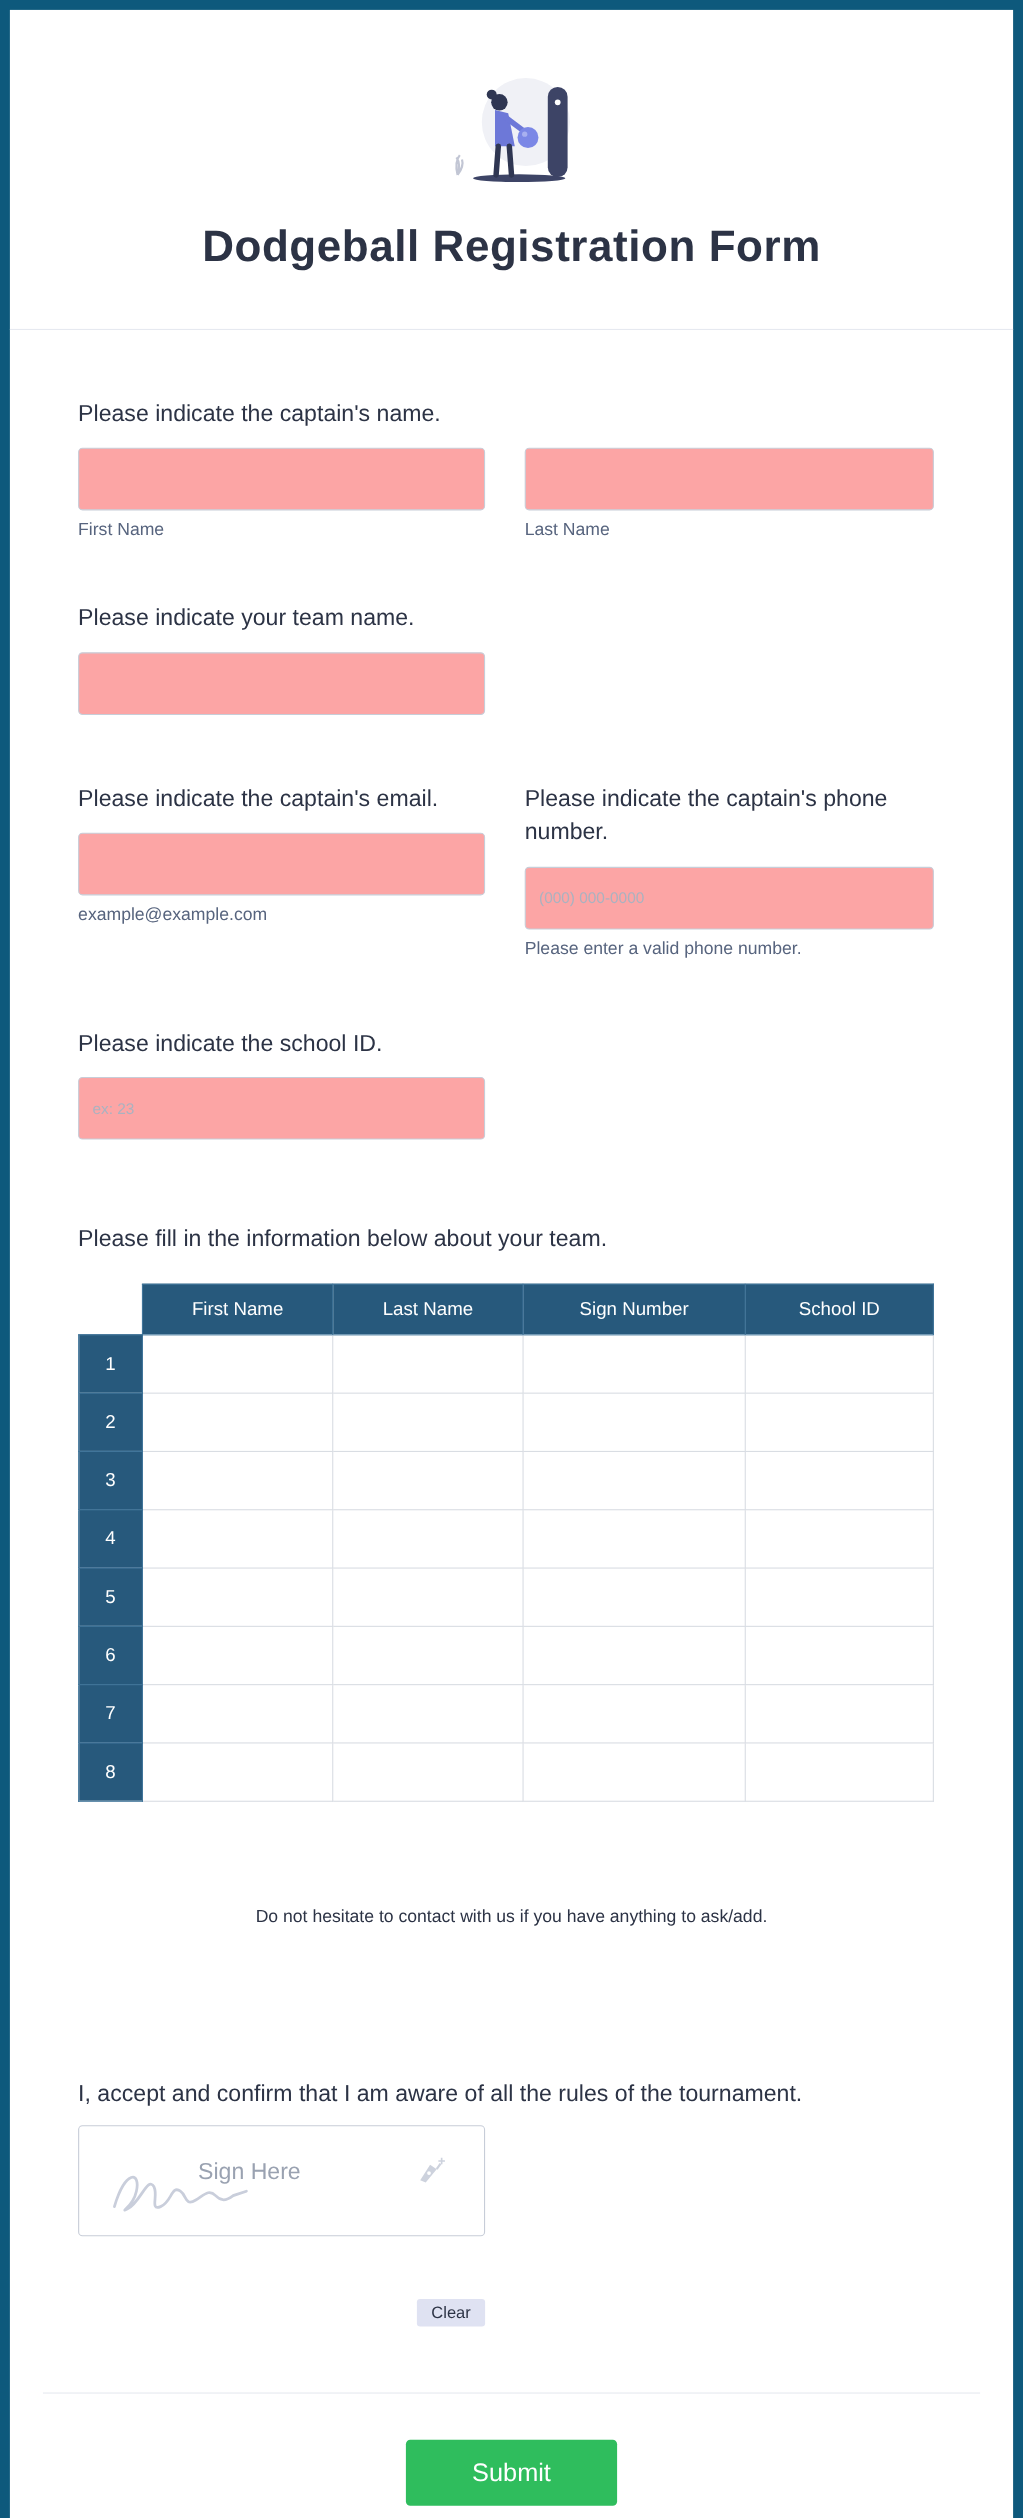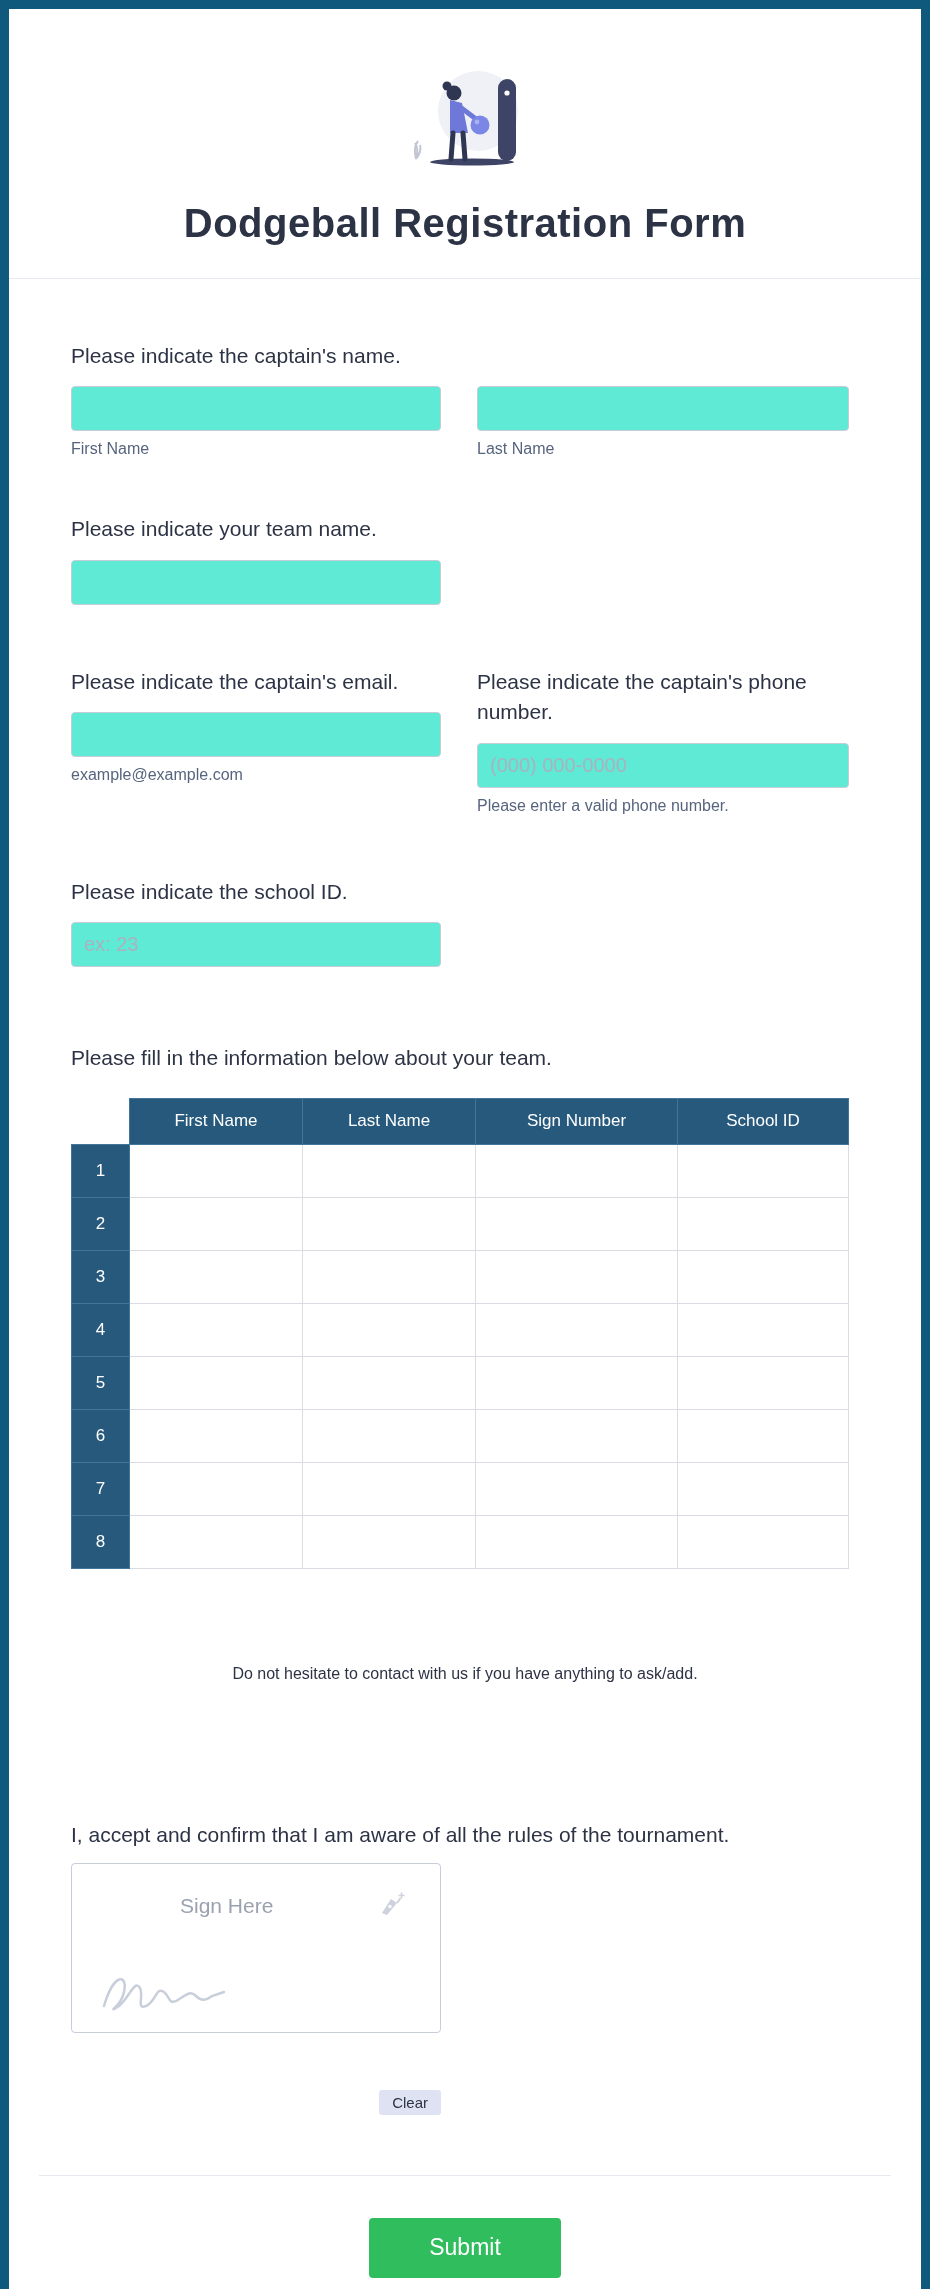--- a/index.html
+++ b/index.html
@@ -12,31 +12,31 @@
     --cell-border:#d9dde3;
   }
   *{box-sizing:border-box;}
   html,body{margin:0;padding:0;background:#fff;}
   body{font-family:"Liberation Sans", sans-serif;color:var(--text);}
   .frame{
     width:930px;min-height:2289px;margin:0 auto;
     border:9px solid var(--frame);background:#fff;
   }
   
-  .form-header{padding-top:58px;text-align:center;border-bottom:1px solid #e6e9f0;padding-bottom:32px;}
+  .form-header{padding-top:58px;text-align:center;border-bottom:1px solid #e6e9f0;padding-bottom:52px;}
   .illustration{display:inline-block;}
   .page-title{margin:26px 0 0 0;font-size:40px;font-weight:600;letter-spacing:.5px;color:var(--text);}
   
   .form-body{padding:0 62px;}
   .q-label{font-size:21px;font-weight:500;line-height:1.45;margin:0 0 15px 0;}
   .q-sublabel{font-size:16px;color:var(--sublabel);margin-top:9px;}
   .text-input{
-    display:block;width:370px;height:45px;border:1px solid var(--input-border);
-    border-radius:4px;padding:0 12px;font-size:20px;font-family:inherit;color:var(--text);
-    background:#5eead4;outline:none;
+    display:block;width:370px;height:57px;border:1px solid var(--input-border);
+    border-radius:4px;padding:0 12px;font-size:14px;font-family:inherit;color:var(--text);
+    background:#fca5a5;outline:none;
   }
   .text-input::placeholder{color:#aab2c0;}
   .q-block{margin-top:62px;}
   .q-block.first{margin-top:56px;}
   .two-col{display:flex;gap:36px;}
   .col{width:370px;}
   .col.right{width:372px;}
   .col .text-input{width:100%;}
   
   .table-block{margin-top:76px;}
@@ -54,21 +54,21 @@
   .team-table td{border:1px solid var(--cell-border);height:53px;background:#fff;}
   .cell-input{
     width:100%;height:100%;border:none;background:transparent;display:block;
     font-size:18px;font-family:inherit;color:var(--text);padding:0 10px;outline:none;
   }
   
   .contact-note{margin-top:96px;text-align:center;font-size:16px;}
   .terms-label{margin-top:140px;font-size:21px;font-weight:400;}
   
   .sig-box{
-    position:relative;width:370px;height:170px;border:1px solid var(--input-border);
+    position:relative;width:370px;height:101px;border:1px solid var(--input-border);
     border-radius:4px;margin-top:16px;cursor:pointer;background:#fff;
   }
   .sig-label{
     position:absolute;top:30px;left:108px;font-size:21px;color:#9aa2b1;
   }
   .pen-icon{position:absolute;top:28px;right:34px;}
   .squiggle{position:absolute;left:26px;bottom:14px;}
   .sig-actions{width:370px;text-align:right;margin-top:9px;}
   .clear-btn{
     border:none;background:#dfe2f2;color:var(--text);font-size:15px;font-family:inherit;

